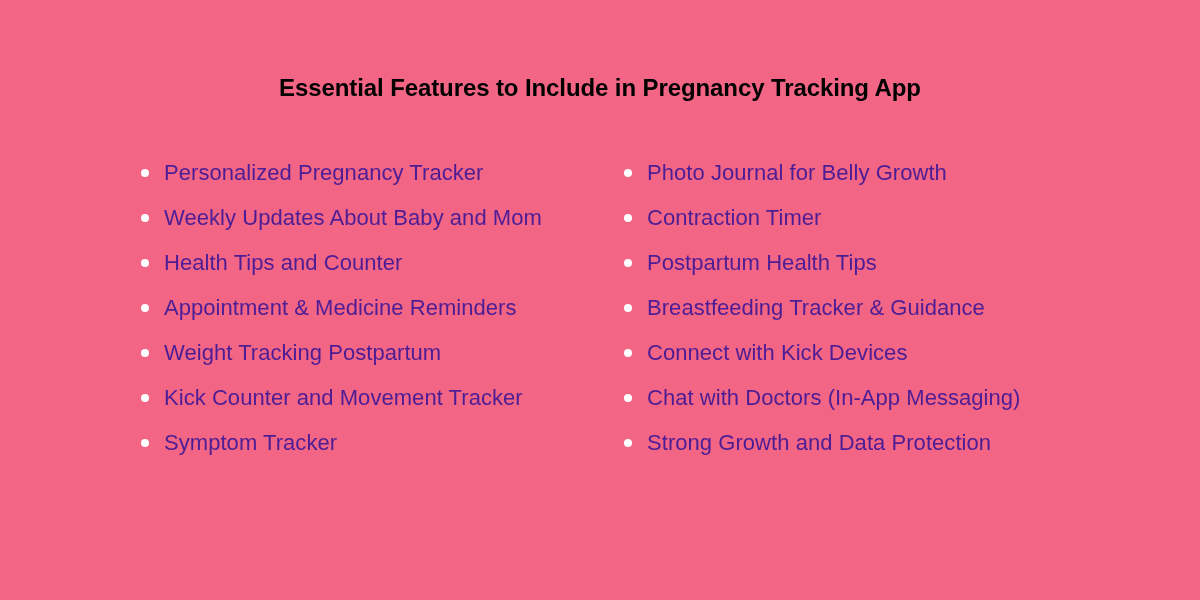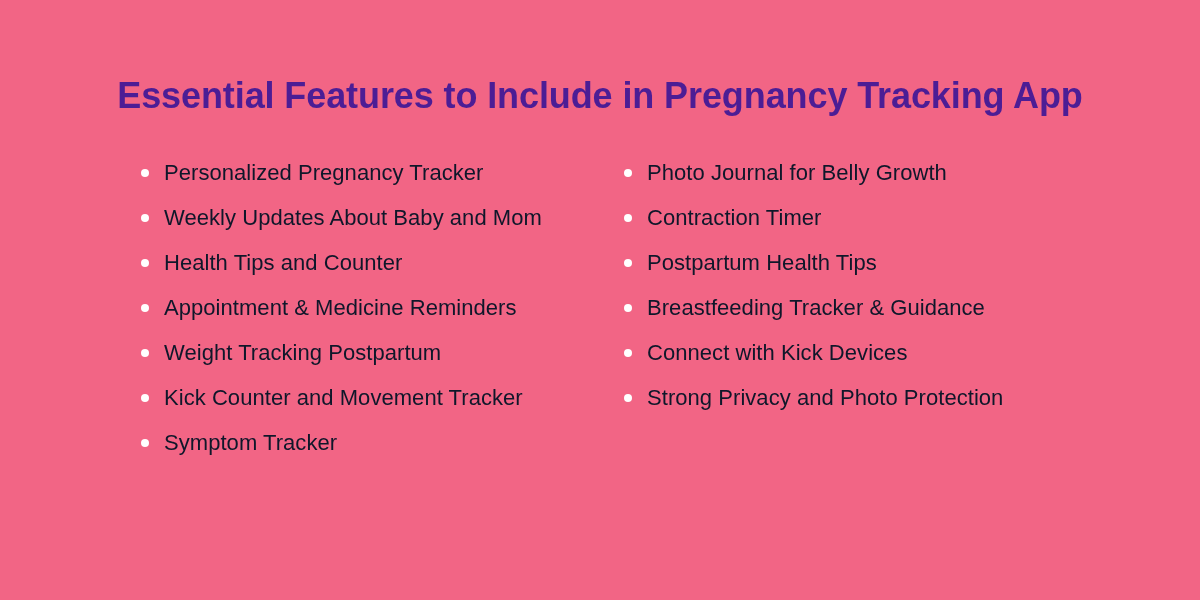--- a/index.html
+++ b/index.html
@@ -26,24 +26,24 @@
     height: 600px;
     background: #f26585;
   }
 
   .slide-title {
     position: absolute;
     top: 74px;
     left: 0;
     width: 1200px;
     text-align: center;
-    font-size: 36px;
+    font-size: 24px;
     font-weight: bold;
     letter-spacing: -0.1px;
-    color: #4c1d95;
+    color: #000000;
     line-height: 1.2;
     white-space: nowrap;
   }
 
   .features-columns {
     position: absolute;
     top: 158px;
     left: 0;
     width: 1200px;
     display: flex;
@@ -71,21 +71,21 @@
     height: 8px;
     border-radius: 50%;
     background: #ffffff;
     margin-top: 11px;
     margin-right: 15px;
   }
 
   .feature-label {
     font-size: 22px;
     font-weight: normal;
-    color: #0f172a;
+    color: #4c1d95;
     letter-spacing: 0.05px;
     white-space: nowrap;
   }
 </style>
 </head>
 <body>
 
 <div class="slide">
 
   <h1 class="slide-title">Essential Features to Include in Pregnancy Tracking App</h1>
@@ -139,18 +139,22 @@
       <div class="feature-item">
         <span class="bullet-icon"></span>
         <span class="feature-label">Breastfeeding Tracker &amp; Guidance</span>
       </div>
       <div class="feature-item">
         <span class="bullet-icon"></span>
         <span class="feature-label">Connect with Kick Devices</span>
       </div>
       <div class="feature-item">
         <span class="bullet-icon"></span>
-        <span class="feature-label">Strong Privacy and Photo Protection</span>
+        <span class="feature-label">Chat with Doctors (In-App Messaging)</span>
+      </div>
+      <div class="feature-item">
+        <span class="bullet-icon"></span>
+        <span class="feature-label">Strong Growth and Data Protection</span>
       </div>
     </div>
 
   </div>
 </div>
 
 </body></html>

